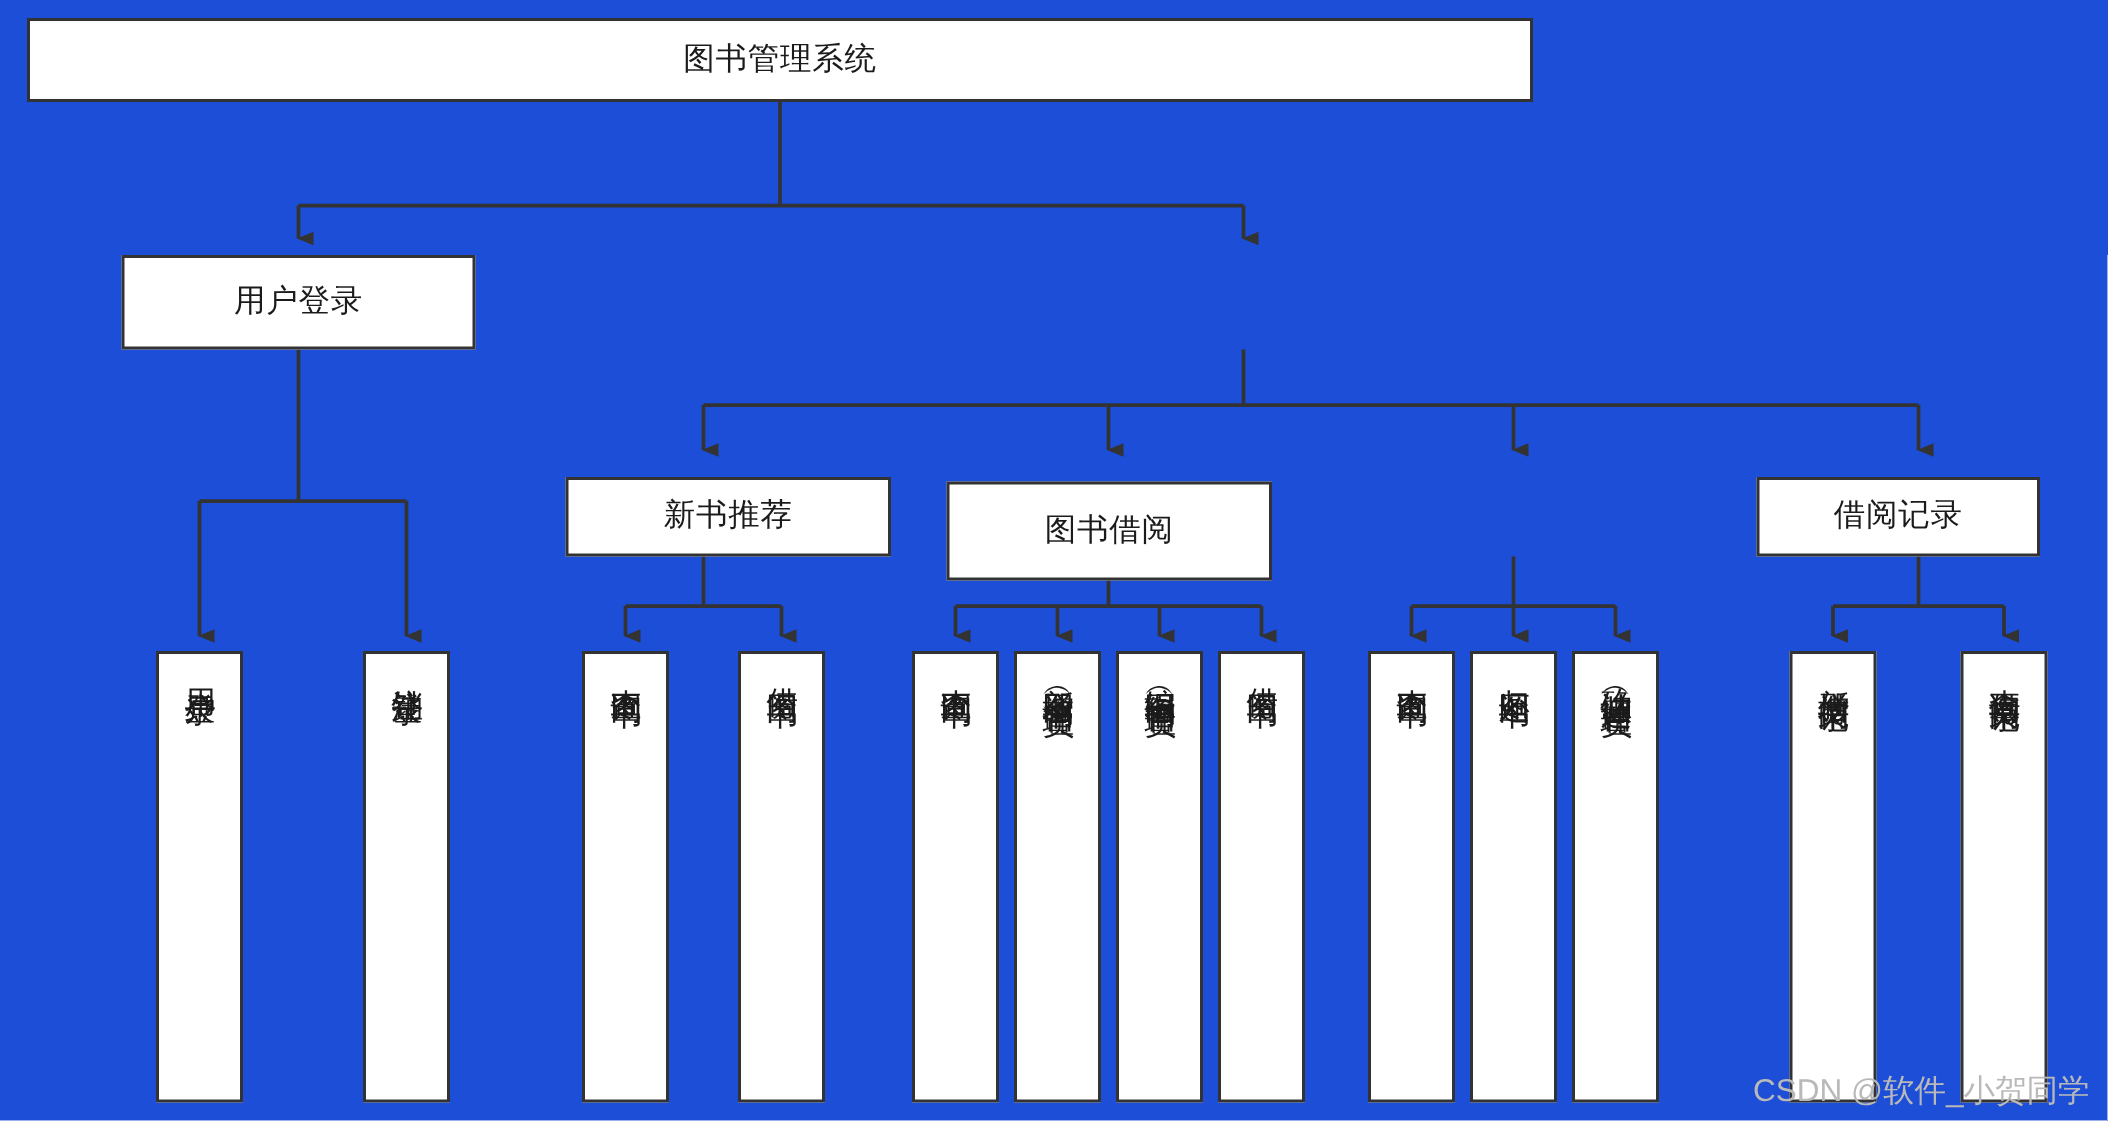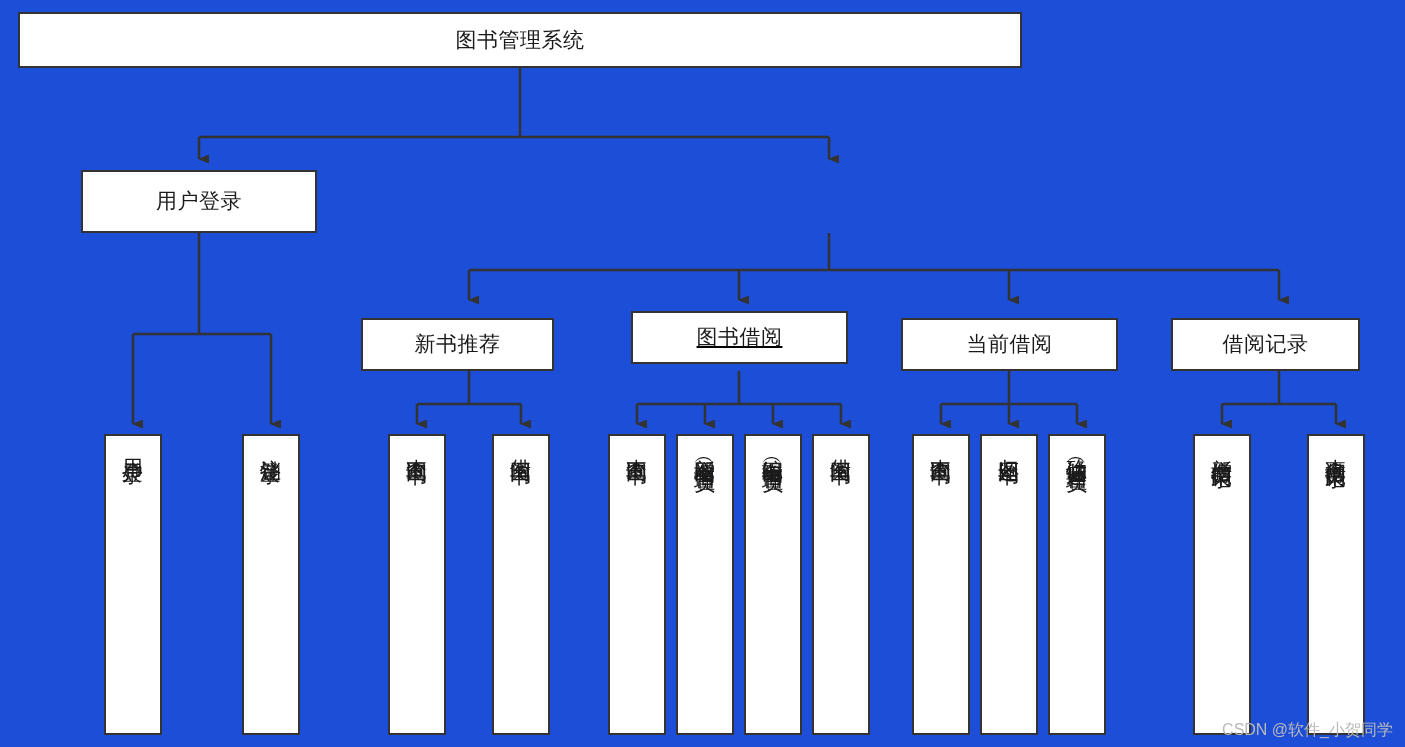--- a/index.html
+++ b/index.html
@@ -56,21 +56,21 @@
     letter-spacing: 2px;
     line-height: 1;
     font-size: 21px;
     max-height: 100%;
   }
   .watermark {
     position: absolute;
     right: 12px;
     bottom: 6px;
     color: #b9b9b9;
-    font-size: 16px;
+    font-size: 21px;
     white-space: nowrap;
     user-select: none;
   }
 </style>
 </head>
 <body>
 
 <div id="canvas">
 
   <svg class="connectors" viewBox="0 0 1405 747" xmlns="http://www.w3.org/2000/svg">
@@ -126,28 +126,25 @@
   </svg>
 
   <div class="node" style="left:18px; top:12px; width:1004px; height:56px;">
     <span class="label">图书管理系统</span>
   </div>
 
   <div class="node" style="left:81px; top:170px; width:236px; height:63px;">
     <span class="label">用户登录</span>
   </div>
 
-  <div class="node" style="left:361px; top:318px; width:193px; height:53px;">
+  <div class="node" style="left:377px; top:318px; width:217px; height:53px;">
     <span class="label">新书推荐</span>
   </div>
-  <div class="node" style="left:631px; top:311px; width:217px; height:53px;text-decoration:underline;">
+  <div class="node" style="left:631px; top:321px; width:217px; height:66px;">
     <span class="label">图书借阅</span>
-  </div>
-  <div class="node" style="left:901px; top:318px; width:217px; height:53px;">
-    <span class="label">当前借阅</span>
   </div>
   <div class="node" style="left:1171px; top:318px; width:189px; height:53px;">
     <span class="label">借阅记录</span>
   </div>
 
   <div class="node vertical" style="left:104px; top:434px; width:58px; height:301px;">
     <span class="label">用户登录</span>
   </div>
   <div class="node vertical" style="left:242px; top:434px; width:58px; height:301px;">
     <span class="label">注销登录</span>

